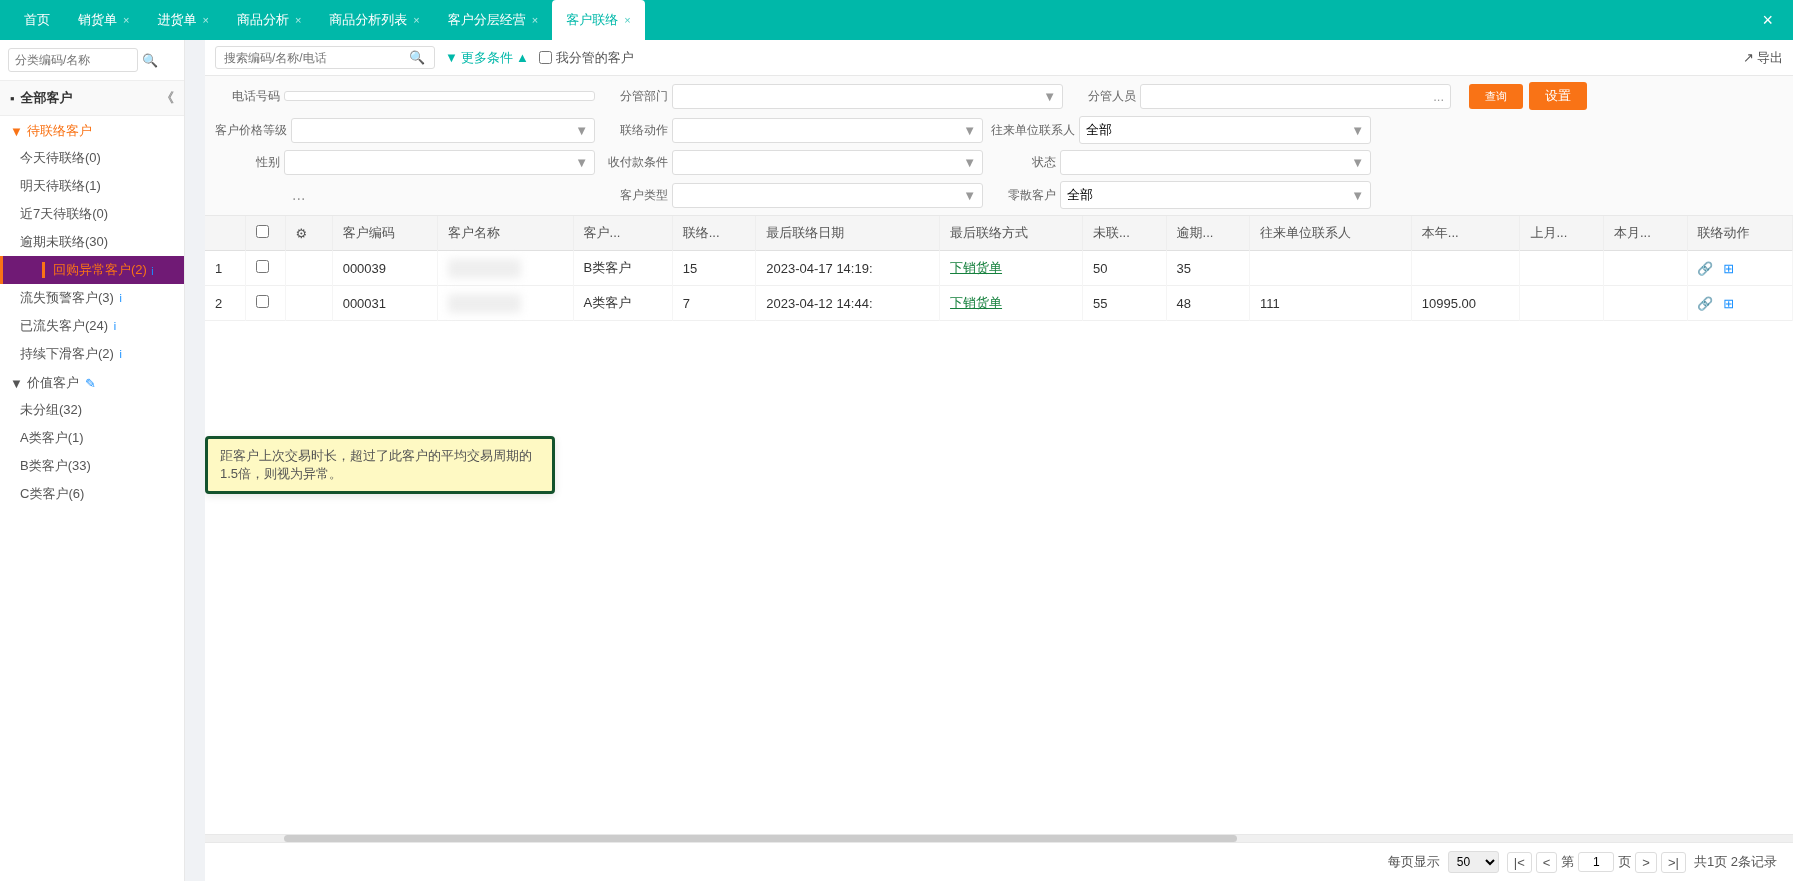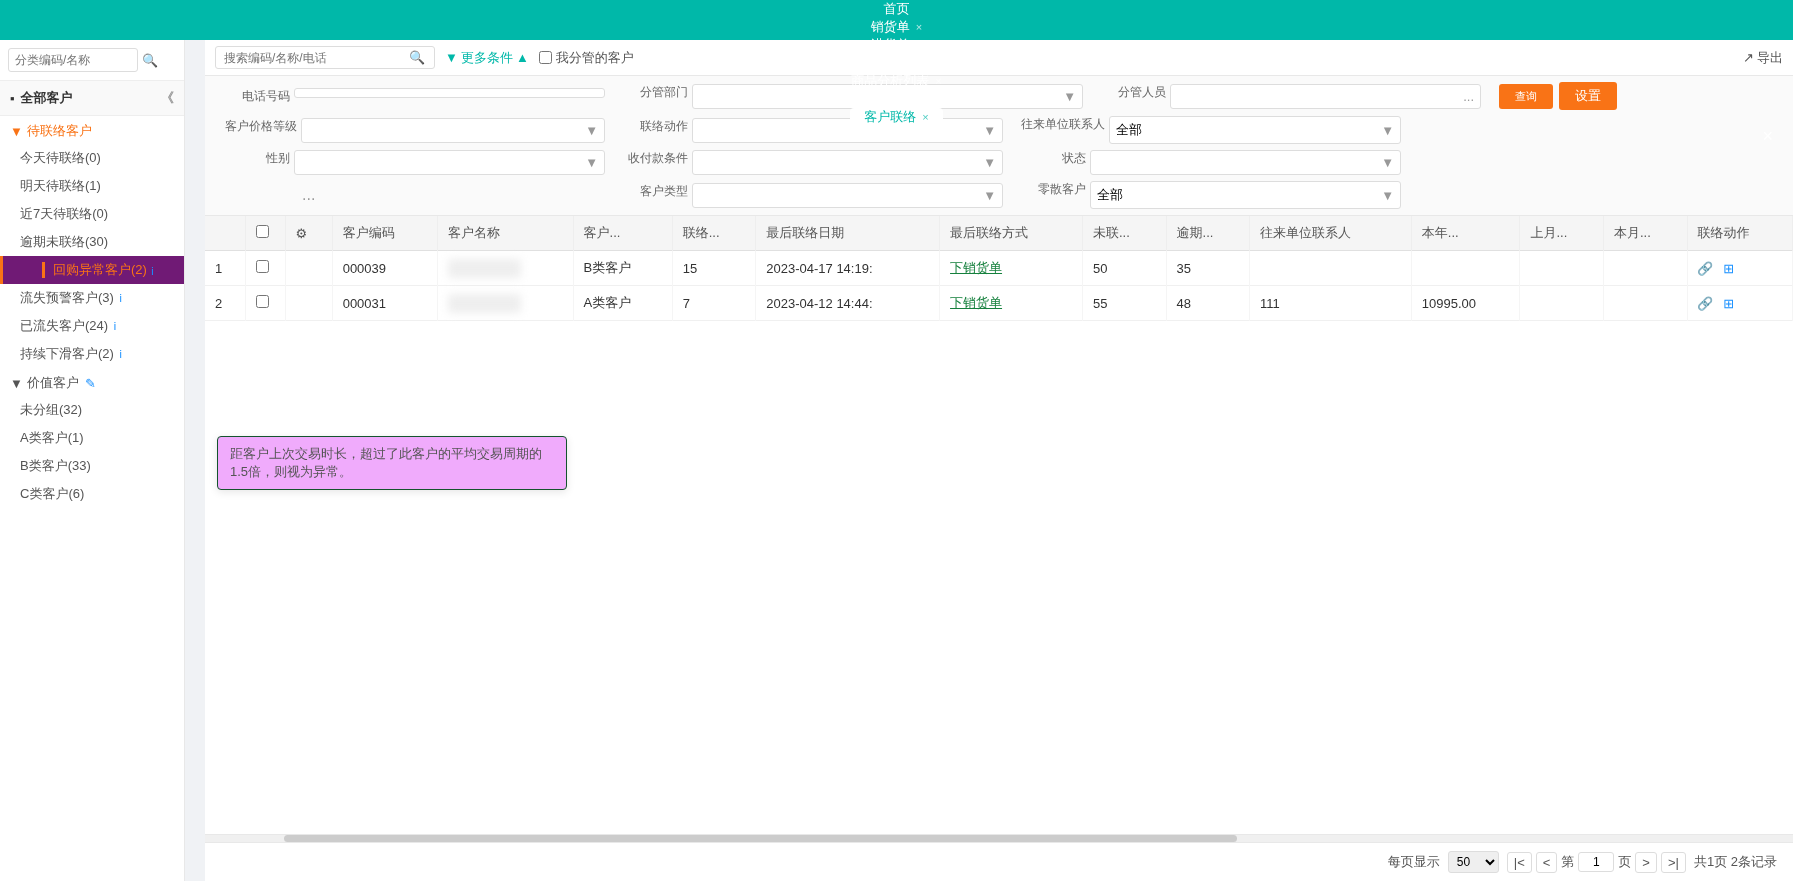--- a/index.html
+++ b/index.html
@@ -7,21 +7,20 @@
 
     
     .top-nav {
       background: #00b8a9;
       height: 40px;
       display: flex;
       align-items: center;
       padding: 0 10px;
       color: white;
       position: relative;
-      flex-direction: column;
     }
     .top-nav .nav-item {
       padding: 0 14px;
       height: 40px;
       display: flex;
       align-items: center;
       cursor: pointer;
       white-space: nowrap;
       font-size: 13px;
       color: white;
@@ -167,25 +166,24 @@
     }
     .adv-filter-row {
       display: flex;
       align-items: center;
       gap: 8px;
       margin-bottom: 6px;
     }
     .adv-filter-row:last-child { margin-bottom: 0; }
     .filter-field {
       display: flex;
-      align-items: flex-start;
+      align-items: center;
       gap: 4px;
       flex: 1;
       max-width: 380px;
-      margin-left: 10px;
     }
     .filter-field label { color: #666; font-size: 12px; white-space: nowrap; min-width: 65px; text-align: right; }
     .filter-field .field-input {
       flex: 1;
       border: 1px solid #ddd;
       border-radius: 3px;
       padding: 4px 6px;
       font-size: 12px;
       display: flex;
       align-items: center;
@@ -218,30 +216,30 @@
       padding: 5px 16px;
       cursor: pointer;
       font-size: 13px;
     }
 
     
     .tooltip-box {
       position: absolute;
       left: 0;
       top: 220px;
-      background: #f0abfc;
-      border: 1px solid #14532d;
+      background: #fef9c3;
+      border: 3px solid #14532d;
       border-radius: 4px;
       padding: 8px 12px;
       font-size: 12px;
       color: #555;
       z-index: 100;
       max-width: 350px;
       box-shadow: 0 2px 8px rgba(0,0,0,0.1);
-      margin-left: 12px;
+      margin-left: 0;
     }
 
     
     .table-area {
       flex: 1;
       overflow: auto;
       background: white;
     }
     table {
       width: 100%;

